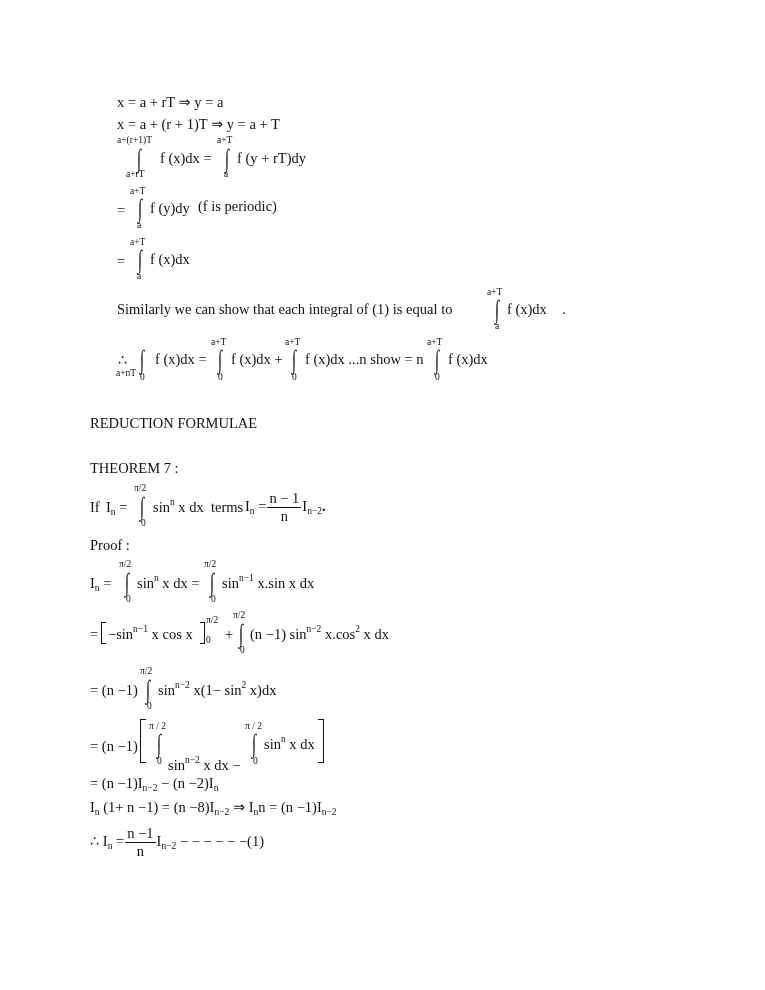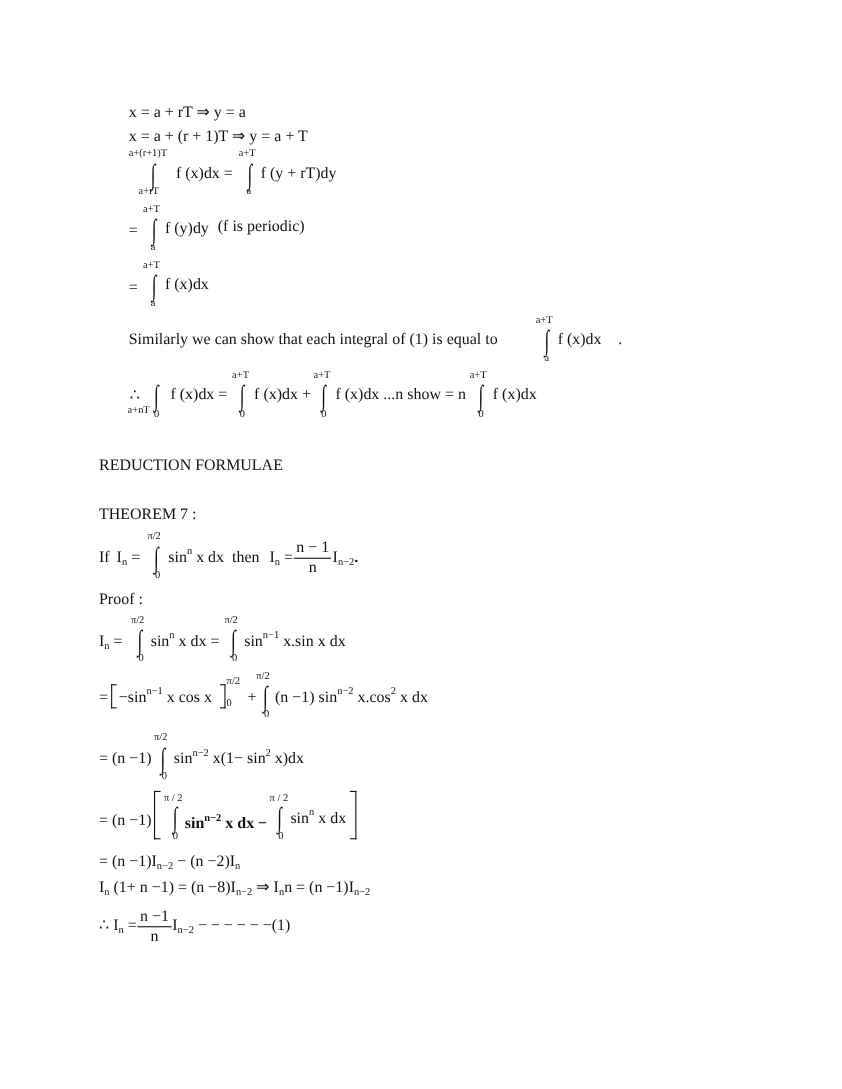--- a/index.html
+++ b/index.html
@@ -85,21 +85,21 @@
 <div class="ln b" style="left:90px;top:416px;">REDUCTION   FORMULAE</div>
 
 <div class="ln b" style="left:90px;top:461px;">THEOREM 7 :</div>
 <div>
   <span class="ln b" style="left:90px;top:500px;">If</span>
   <span class="ln" style="left:106px;top:500px;"><span>I</span><sub>n</sub> <span>=</span></span>
   <span class="sm" style="left:134px;top:484px;">π/2</span>
   <span class="int" style="left:140px;top:494px;">∫</span>
   <span class="sm" style="left:141px;top:519px;">0</span>
   <span class="ln" style="left:153px;top:500px;"><span>sin</span><sup>n</sup><span> x dx</span></span>
-  <span class="ln b" style="left:211px;top:500px;">then</span>
+  <span class="ln b" style="left:211px;top:500px;">terms</span>
   <span class="ln" style="left:245px;top:490px;"><span>I</span><sub>n</sub><span> =</span><span class="frac"><span class="num">n − 1</span><span class="den">n</span></span><span>I</span><sub>n−2</sub><b>.</b></span>
 </div>
 
 <div class="ln b" style="left:90px;top:538px;">Proof :</div>
 
 <div>
   <span class="ln" style="left:90px;top:576px;"><span>I</span><sub>n</sub><span> =</span></span>
   <span class="sm" style="left:119px;top:560px;">π/2</span>
   <span class="int" style="left:125px;top:570px;">∫</span>
   <span class="sm" style="left:126px;top:595px;">0</span>
@@ -131,21 +131,21 @@
   <span class="sm" style="left:147px;top:702px;">0</span>
   <span class="ln" style="left:158px;top:683px;"><span>sin</span><sup>n−2</sup><span> x(1− sin</span><sup>2</sup><span> x)dx</span></span>
 </div>
 
 <div>
   <span class="ln" style="left:90px;top:739px;">= (n −1)</span>
   <span class="brk" style="left:140px;top:719px;width:5px;height:42px;border-right:none;"></span>
   <span class="sm" style="left:149px;top:722px;">π / 2</span>
   <span class="int" style="left:157px;top:731px;">∫</span>
   <span class="sm" style="left:157px;top:757px;">0</span>
-  <span class="ln" style="left:168px;top:742px;font-weight:bold;"><span>sin</span><sup>n−2</sup><span> x dx −</span></span>
+  <span class="ln" style="left:168px;top:758px;"><span>sin</span><sup>n−2</sup><span> x dx −</span></span>
   <span class="sm" style="left:245px;top:722px;">π / 2</span>
   <span class="int" style="left:252px;top:731px;">∫</span>
   <span class="sm" style="left:253px;top:757px;">0</span>
   <span class="ln" style="left:264px;top:737px;"><span>sin</span><sup>n</sup><span> x dx</span></span>
   <span class="brk" style="left:318px;top:719px;width:5px;height:42px;border-left:none;"></span>
 </div>
 
 <div class="ln" style="left:90px;top:776px;"><span>= (n −1)I</span><sub>n−2</sub><span> − (n −2)I</span><sub>n</sub></div>
 
 <div class="ln" style="left:90px;top:800px;"><span>I</span><sub>n</sub><span> (1+ n −1) = (n −8)I</span><sub>n−2</sub><span> ⇒ I</span><sub>n</sub><span>n = (n −1)I</span><sub>n−2</sub></div>

